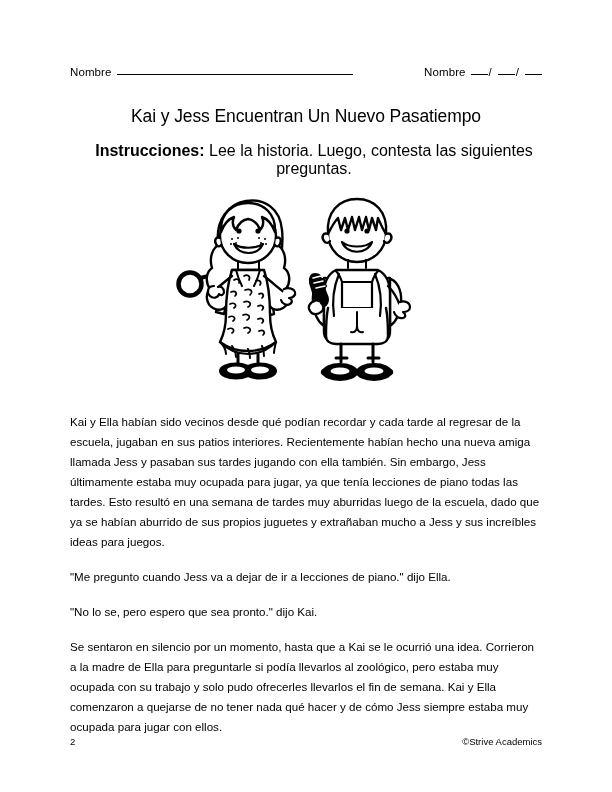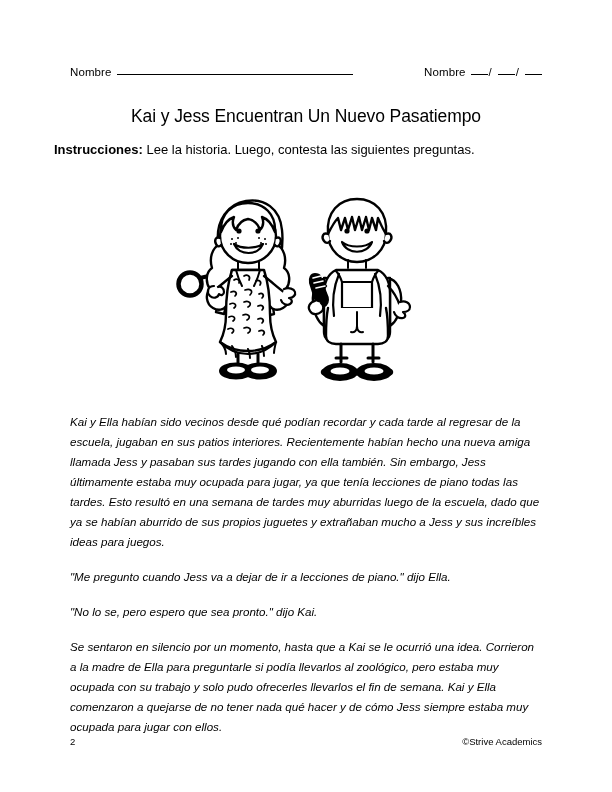--- a/index.html
+++ b/index.html
@@ -61,24 +61,25 @@
     width: 612px;
     text-align: center;
     font-size: 17.5px;
     font-weight: 400;
     letter-spacing: -0.1px;
   }
 
   
   .instructions {
     position: absolute;
-    left: 54px;
+    left: 74px;
     top: 142px;
     width: 480px;
-    font-size: 13px;
+    font-size: 16px;
+    text-align: center;
   }
   .instructions b { font-weight: bold; }
 
   
   .illustration {
     position: absolute;
     left: 176px;
     top: 186px;
     width: 260px;
     height: 205px;
@@ -86,21 +87,20 @@
   .illustration svg { display: block; width: 100%; height: 100%; }
 
   
   .story {
     position: absolute;
     left: 70px;
     top: 412px;
     width: 472px;
     font-size: 11.6px;
     line-height: 20px;
-    font-style: italic;
   }
   .story p {
     margin: 0 0 15px 0;
     text-align: left;
   }
   .story p:last-child { margin-bottom: 1px; }
 
   
   .footer {
     position: absolute;

